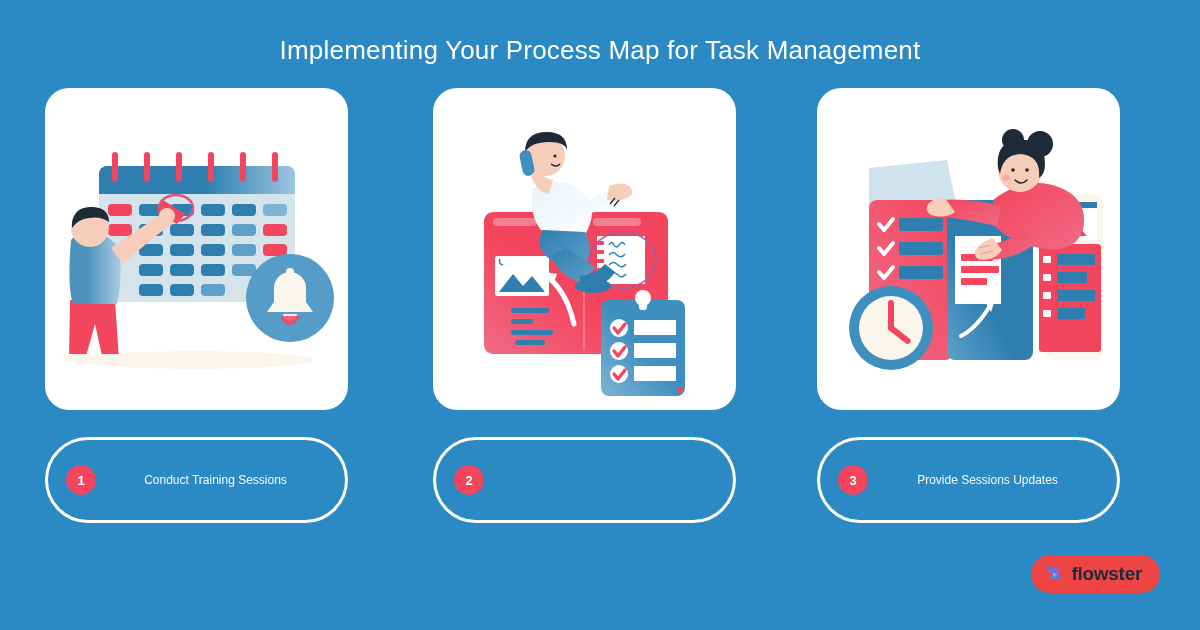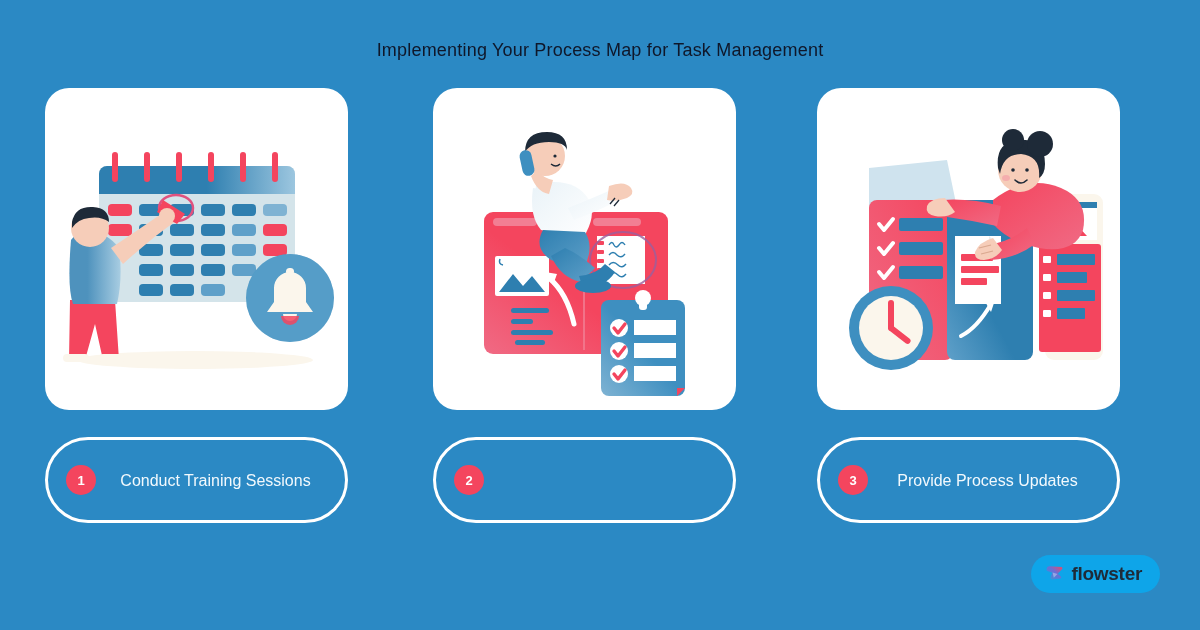--- a/index.html
+++ b/index.html
@@ -10,22 +10,22 @@
   }
   body { background: #2B89C4; position: relative; }
 
   .page { position: relative; width: 1200px; height: 630px; }
 
   
   .title {
     position: absolute;
     top: 32px; left: 0; width: 1200px;
     text-align: center;
-    color: #0f172a;
-    font-size: 18px;
+    color: #ffffff;
+    font-size: 26px;
     font-weight: 300;
     letter-spacing: 0.2px;
     line-height: 36px;
     white-space: nowrap;
   }
 
   
   .cards { position: absolute; top: 88px; left: 45px; width: 1110px; height: 322px; }
   .card {
     position: absolute;
@@ -65,31 +65,31 @@
     color: #FFFFFF;
     font-size: 13px; font-weight: 600;
     display: flex; align-items: center; justify-content: center;
     line-height: 1;
   }
   .pill-label {
     width: 100%;
     padding-left: 56px; padding-right: 18px;
     text-align: center;
     color: #F2F9FD;
-    font-size: 16px;
+    font-size: 12px;
     font-weight: 400;
     line-height: 25px;
   }
 
   
   .logo {
     position: absolute;
     right: 40px; bottom: 37px;
     height: 38px;
-    background: #0ea5e9;
+    background: #ef4444;
     border-radius: 19px;
     display: flex; align-items: center;
     padding: 0 18px 0 13px;
     gap: 7px;
   }
   .logo-mark { width: 21px; height: 21px; display: block; }
   .logo-text {
     font-size: 19px; font-weight: 700;
     color: #1E2A38; letter-spacing: -0.3px;
   }
@@ -421,21 +421,21 @@
       <div class="badge">1</div>
       <div class="pill-label">Conduct Training Sessions</div>
     </div>
 
     <div class="pill p2">
       <div class="badge">2</div>
     </div>
 
     <div class="pill p3">
       <div class="badge">3</div>
-      <div class="pill-label">Provide Process Updates</div>
+      <div class="pill-label">Provide Sessions Updates</div>
     </div>
   </div>
 
   <div class="logo">
     <svg class="logo-mark" viewBox="0 0 24 24">
       <defs>
         <linearGradient id="lgGrad" x1="0" y1="1" x2="1" y2="0">
           <stop offset="0" stop-color="#2E9BD8"></stop>
           <stop offset="0.55" stop-color="#6A6FD6"></stop>
           <stop offset="1" stop-color="#F4455E"></stop>

